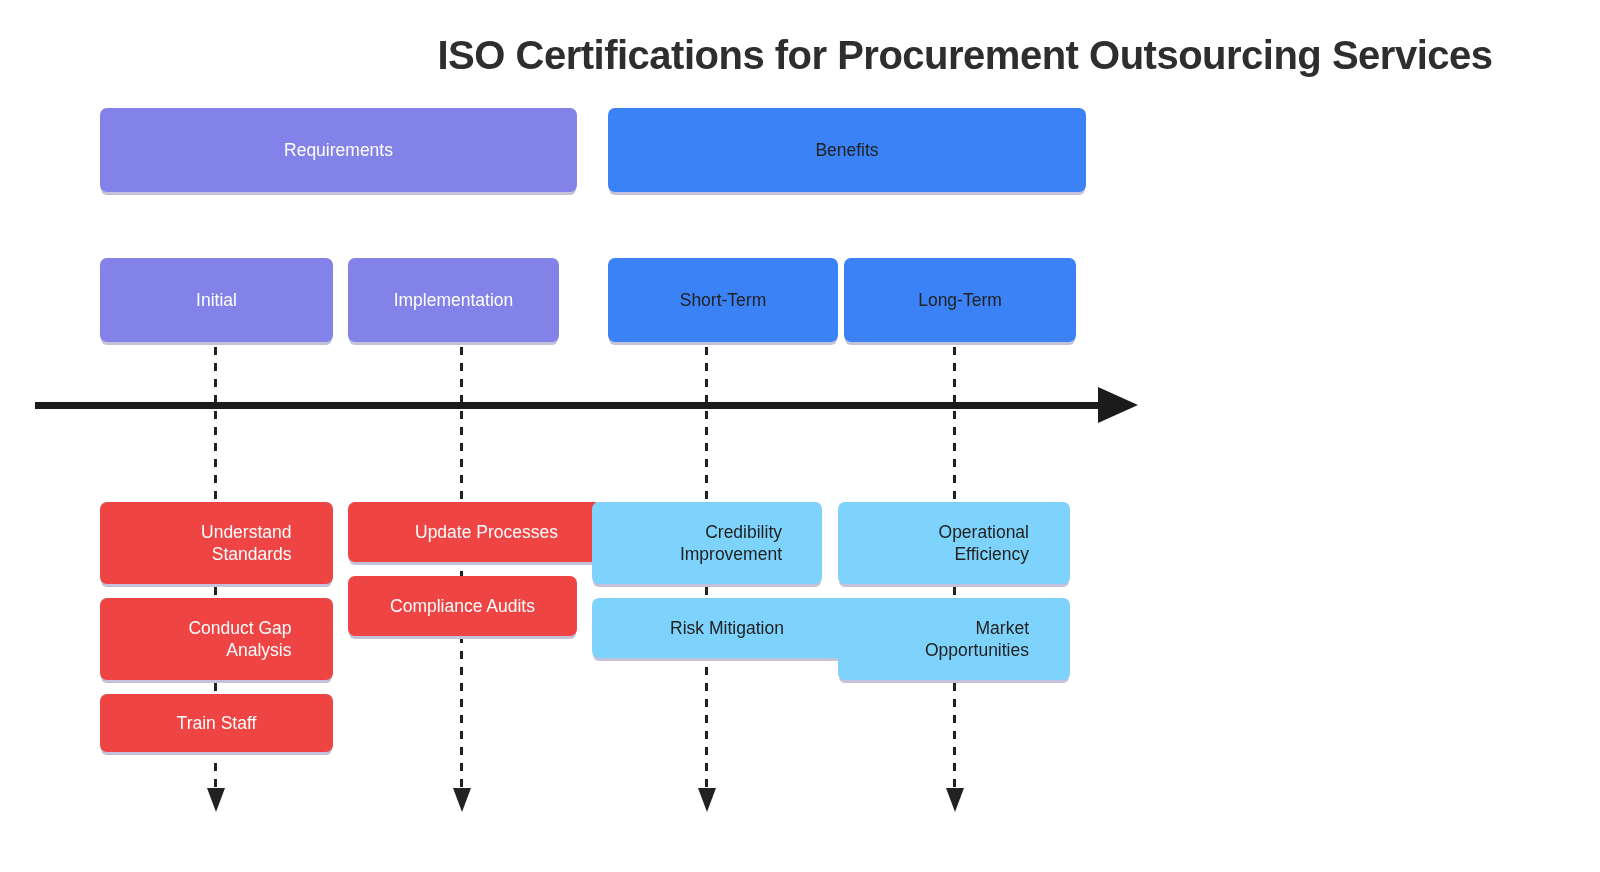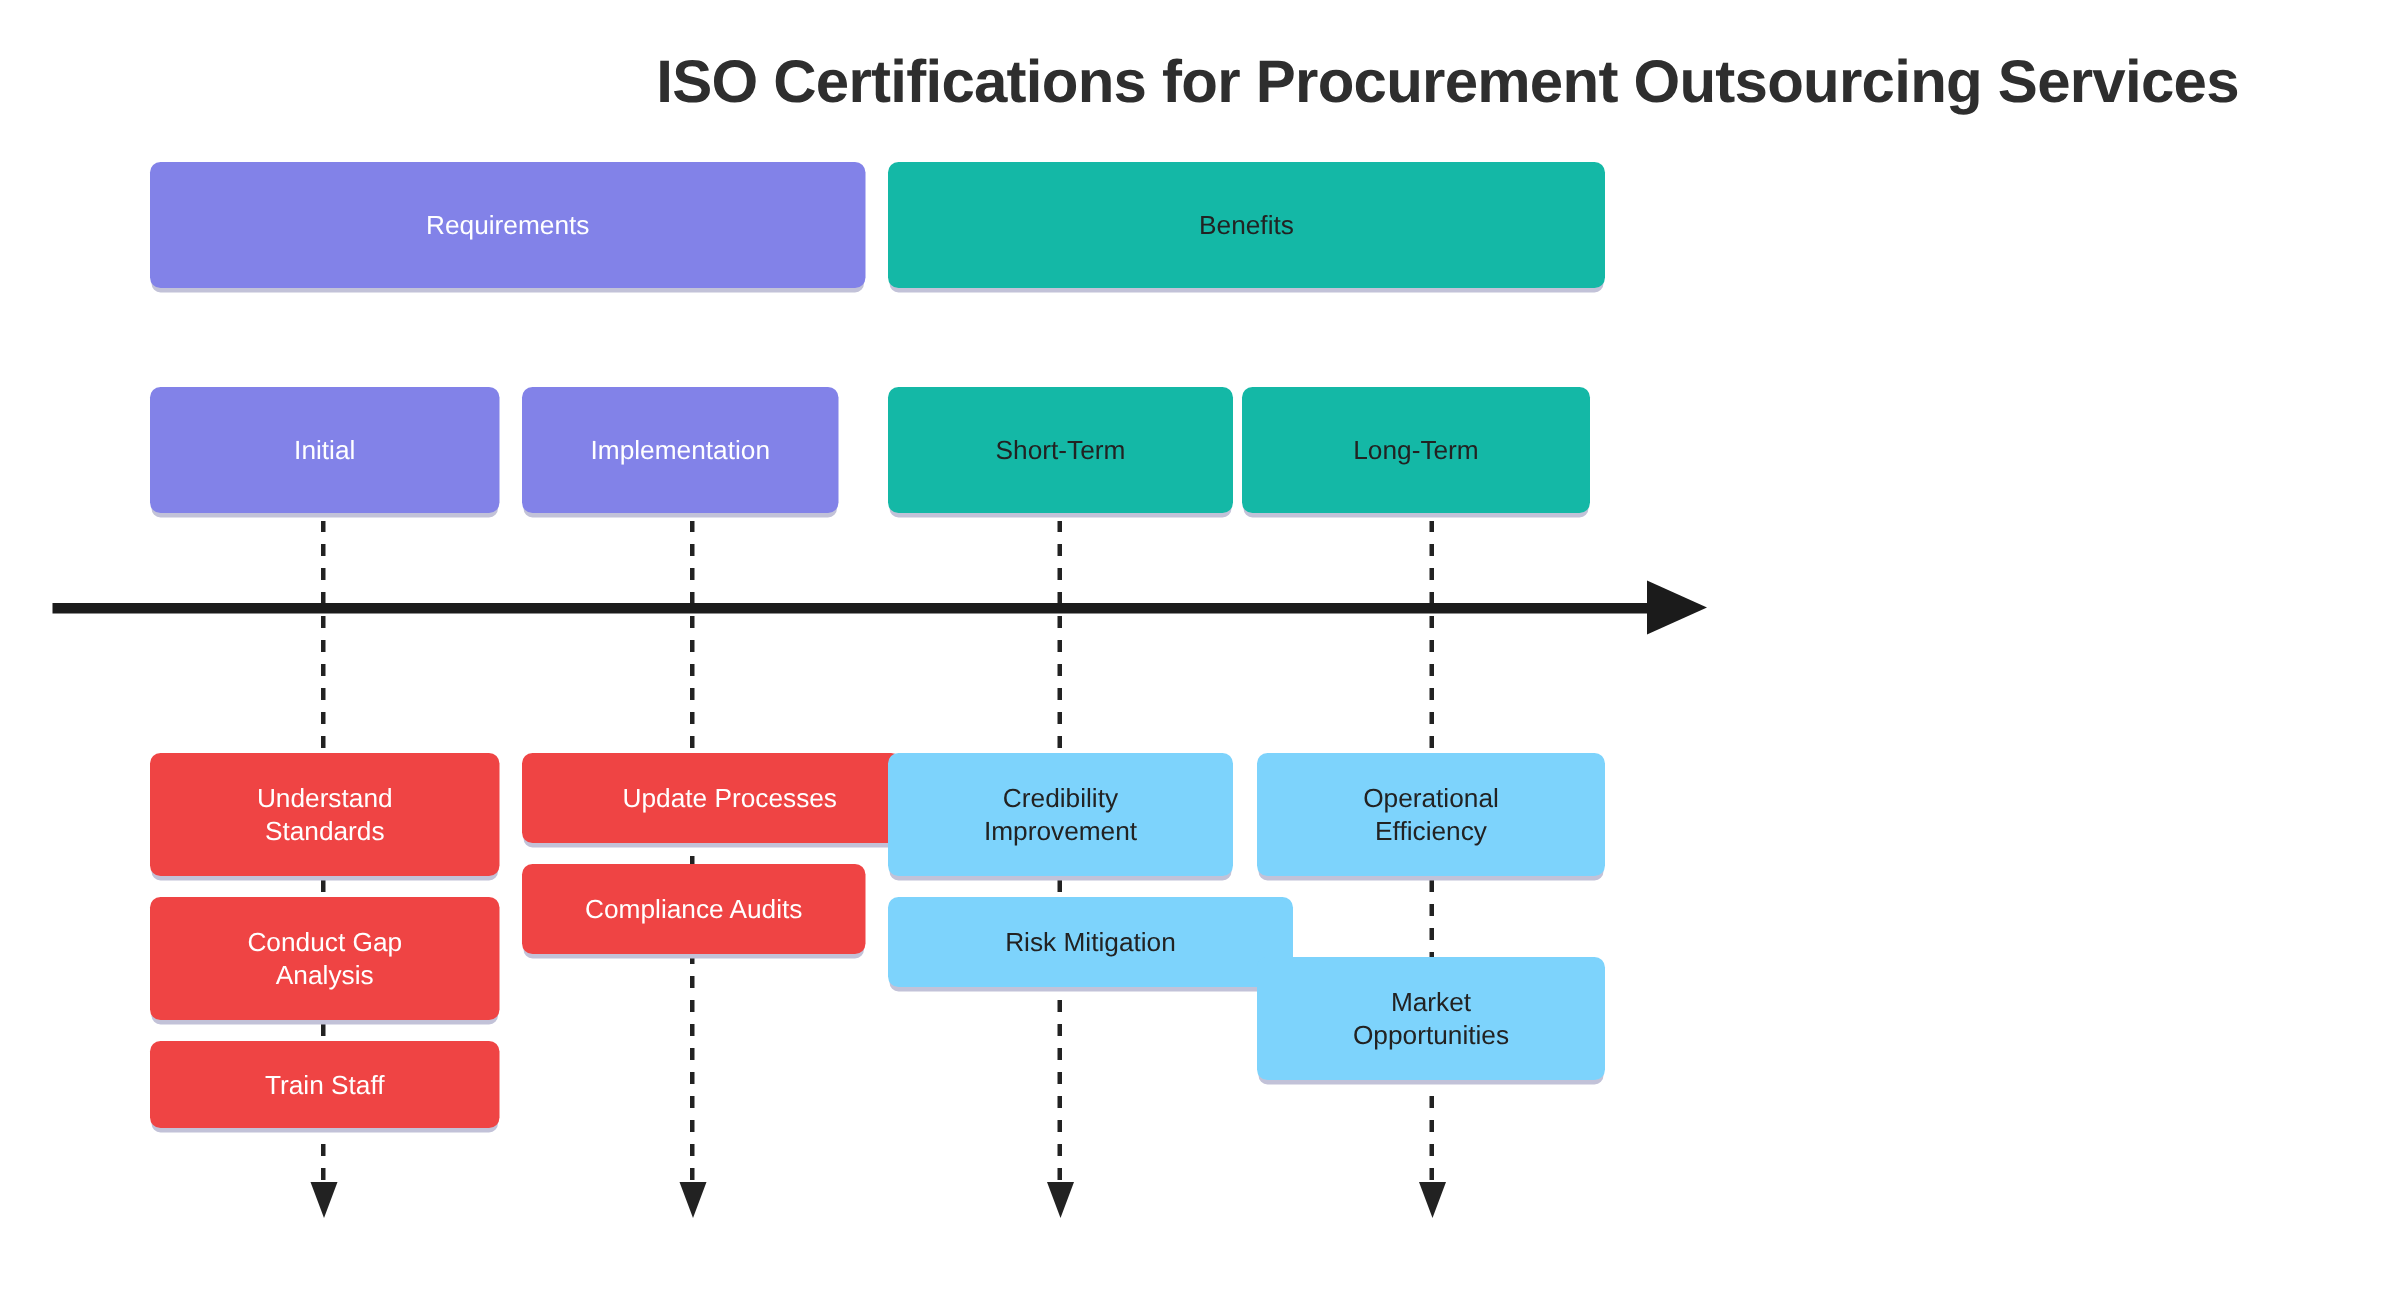--- a/index.html
+++ b/index.html
@@ -9,27 +9,27 @@
     font-family:"Liberation Sans","DejaVu Sans",sans-serif;
   }
   .title {
     position:absolute; left:350px; right:20px; top:33px;
     text-align:center; font-size:40px; font-weight:bold; color:#2e2e2e;
     letter-spacing:-0.5px; white-space:nowrap;
   }
   .box {
     position:absolute; z-index:2;
     display:flex; align-items:center; justify-content:center;
-    text-align:center; font-size:17.5px; line-height:1.28;
+    text-align:right; font-size:17.5px; line-height:1.28;
     border-radius:7px;
     box-shadow:0 4px 0 -1px #c2c2d8;
   }
   .purple       { background:#8282e8; color:#ffffff; }
   .purple-light { background:#ef4444; color:#ffffff; }
-  .yellow       { background:#14b8a6; color:#222222; }
+  .yellow       { background:#3b82f6; color:#222222;margin-left:16px; }
   .yellow-light { background:#7dd3fc; color:#222222; }
   .wrap2 { display:block; max-width:150px; }
   
   .hdr-req { left:100px; top:108px; width:477px; height:84px; }
   .hdr-ben { left:592px; top:108px; width:478px; height:84px; }
   
   .ph-1 { left:100px; top:258px; width:233px; height:84px; }
   .ph-2 { left:348px; top:258px; width:211px; height:84px; }
   .ph-3 { left:592px; top:258px; width:230px; height:84px; }
   .ph-4 { left:828px; top:258px; width:232px; height:84px; }
@@ -58,21 +58,21 @@
   .vh-1 { left:207px; } .vh-2 { left:453px; } .vh-3 { left:698px; } .vh-4 { left:946px; }
   
   .it-c1-1 { left:100px; top:502px; width:233px; height:82px; }
   .it-c1-2 { left:100px; top:598px; width:233px; height:82px; }
   .it-c1-3 { left:100px; top:694px; width:233px; height:58px; }
   .it-c2-1 { left:348px; top:502px; width:229px; height:60px;padding-left:24px; }
   .it-c2-2 { left:348px; top:576px; width:229px; height:60px; }
   .it-c3-1 { left:592px; top:502px; width:230px; height:82px; }
   .it-c3-2 { left:592px; top:598px; width:270px; height:60px; }
   .it-c4-1 { left:838px; top:502px; width:232px; height:82px; }
-  .it-c4-2 { left:838px; top:598px; width:232px; height:82px;margin-top:40px; }
+  .it-c4-2 { left:838px; top:598px; width:232px; height:82px; }
 </style>
 </head>
 <body>
 
 <div class="canvas">
 
   <div class="title">ISO Certifications for Procurement Outsourcing Services</div>
 
   <div class="vline vl-1"></div>
   <div class="vline vl-2"></div>

